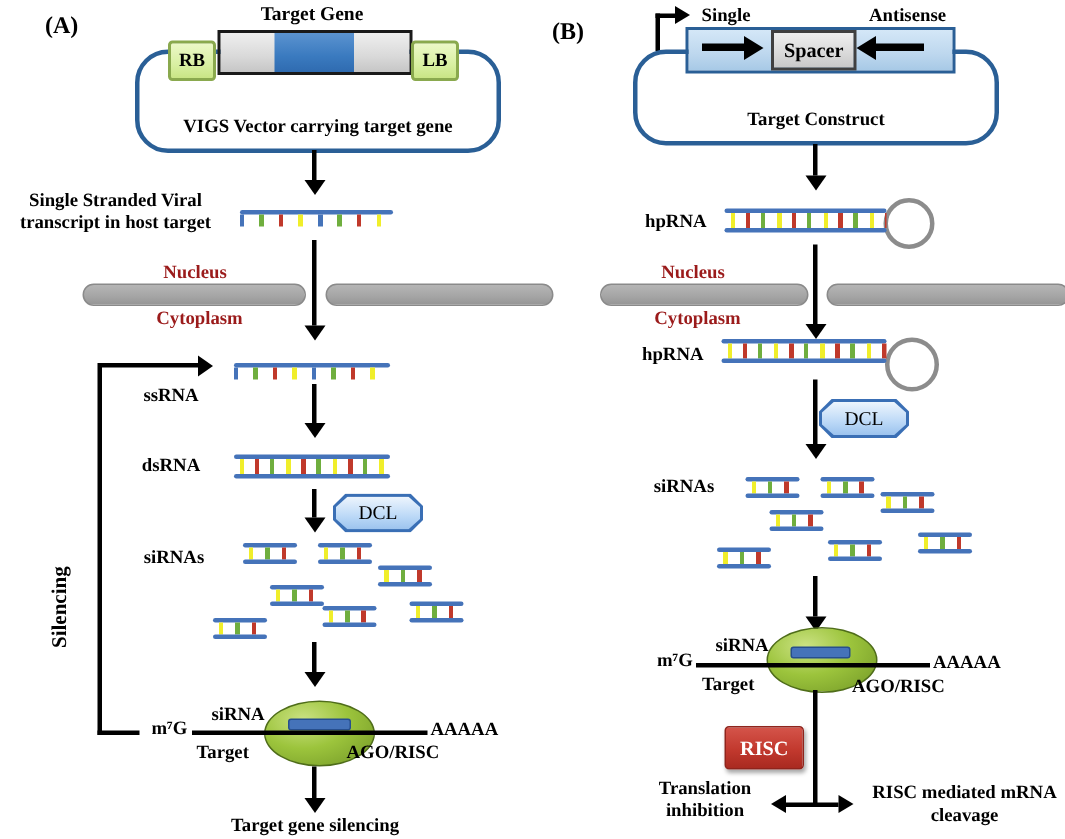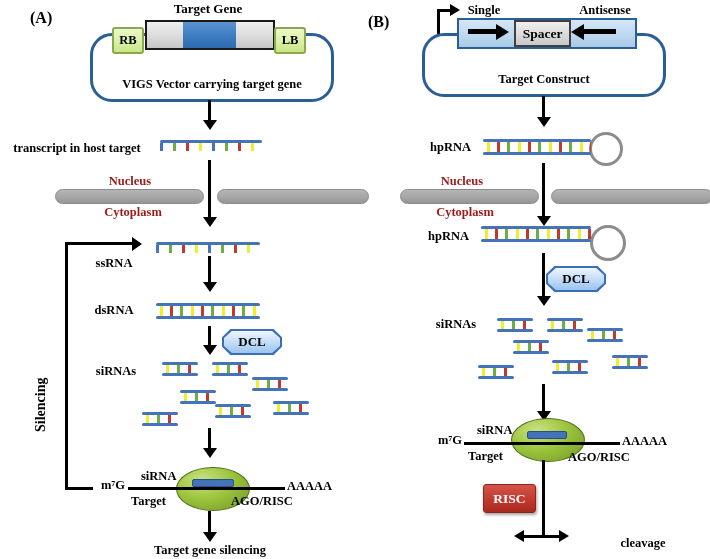--- a/index.html
+++ b/index.html
@@ -48,21 +48,21 @@
       var(--tick-green) 24px 27px, transparent 27px 31px);}
   .sirna{position:absolute;width:36px;}
   .srungs{height:8px;background:linear-gradient(90deg,
       transparent 0 4px, var(--tick-yellow) 4px 7px, transparent 7px 15px,
       var(--tick-green) 15px 18px, transparent 18px 26px,
       var(--tick-red) 26px 29px, transparent 29px 36px);}
   .loop{position:absolute;border:3px solid #8c8c8c;border-radius:50%;background:#fff;}
   .plaque{position:absolute;background:var(--dcl-border);
           clip-path:polygon(14% 0,86% 0,100% 32%,100% 68%,86% 100%,14% 100%,0 68%,0 32%);}
   .plaque>div{position:absolute;inset:2px;display:flex;align-items:center;justify-content:center;
-          font-weight:bold;font-size:13px;
+          font-weight:normal;font-size:13px;
           background:linear-gradient(180deg,#eef5fd 0%,var(--dcl-fill) 60%,#9cc3ee 100%);
           clip-path:polygon(14% 0,86% 0,100% 32%,100% 68%,86% 100%,14% 100%,0 68%,0 32%);}
   .enzyme{position:absolute;display:flex;align-items:center;justify-content:center;
           font-weight:bold;font-size:13px;border-radius:3px;}
   .rdrp{background:linear-gradient(180deg,#ecdffa,var(--rdrp-fill) 60%,#c3a9e2);border:2px solid var(--rdrp-border);}
   .ptgs{background:linear-gradient(180deg,#d4544a,var(--ptgs-fill) 55%,#a92a20);border:1px solid #8f241c;
         color:#fff;font-size:13.5px;box-shadow:1px 2px 3px rgba(0,0,0,.35);}
   .smallbox{position:absolute;display:flex;align-items:center;justify-content:center;font-weight:bold;}
   .rblb{width:28px;height:23px;font-size:12.5px;border:2px solid var(--rb-lb-border);border-radius:3px;
         background:linear-gradient(180deg,#ecf8c8,var(--rb-lb-fill) 60%,#c9e585);}
@@ -86,21 +86,21 @@
   </div>
   <div class="abs" style="left:145px;top:20px;width:126px;height:26px;border:2px solid #1a1a1a;background:linear-gradient(180deg,#efefef,var(--gene-box-gray) 60%,#c6c6c6)">
     <div class="abs" style="left:36px;top:0;width:53px;height:100%;background:linear-gradient(180deg,#5b93d0,var(--gene-insert-blue) 60%,#2f6bb0)"></div>
   </div>
   <div class="smallbox rblb" style="left:112px;top:27px">RB</div>
   <div class="smallbox rblb" style="left:274px;top:27px">LB</div>
 
   <div class="arr" style="left:208px;top:100px;height:20px"></div>
 
   <div class="lbl ctr" style="left:0;top:126px;width:154px;line-height:15px">
-    <br>
+    <span>Single Stranded Viral</span><br>
     <span>transcript in host target</span>
   </div>
   <div class="ssrna" style="left:160px;top:140px;width:102px">
     <div class="rna-bar"></div>
       <div class="ticks"></div>
   </div>
 
   <div class="arr" style="left:208px;top:160px;height:57px"></div>
 
   <div class="lbl darkred ctr" style="left:98px;top:174px;width:64px">Nucleus</div>
@@ -282,18 +282,22 @@
   <div class="lbl" style="left:468px;top:449px">Target</div>
   <div class="lbl" style="left:568px;top:450px">AGO/RISC</div>
 
   <div class="line" style="left:542px;top:460px;width:3px;height:78px"></div>
   <div class="enzyme ptgs" style="left:483px;top:484px;width:51px;height:27px">RISC</div>
 
   <div class="tri-l" style="left:514px;top:530px"></div>
   <div class="line" style="left:524px;top:535px;width:35px;height:3px"></div>
   <div class="tri-r" style="left:559px;top:530px"></div>
 
+  <div class="lbl ctr" style="left:428px;top:518px;width:84px;line-height:15px">
+    <span>Translation</span><br>
+    <span>inhibition</span>
+  </div>
   <div class="lbl ctr" style="left:576px;top:521px;width:134px;line-height:15px">
-    <br>
+    <span>RISC mediated mRNA</span><br>
     <span>cleavage</span>
   </div>
 
 </div>
 
 </body></html>

